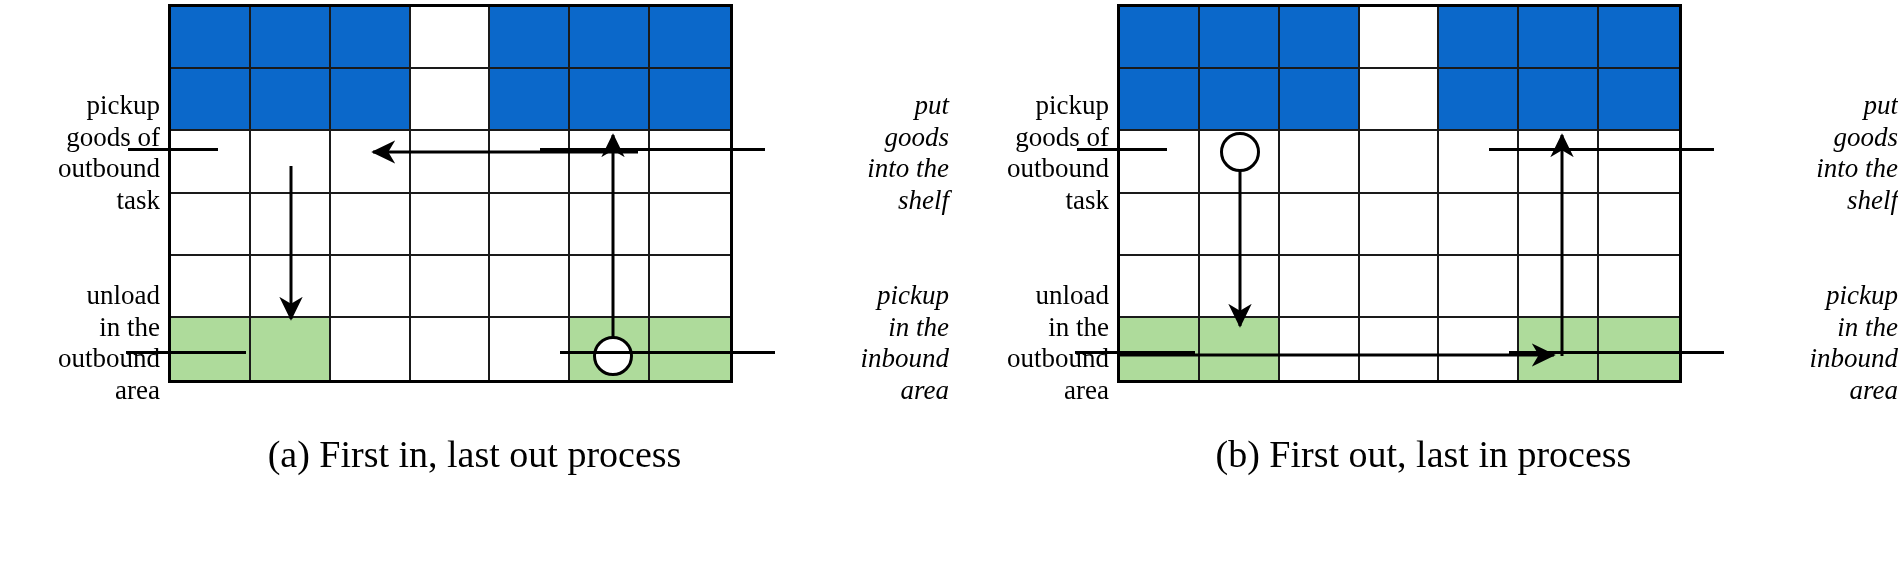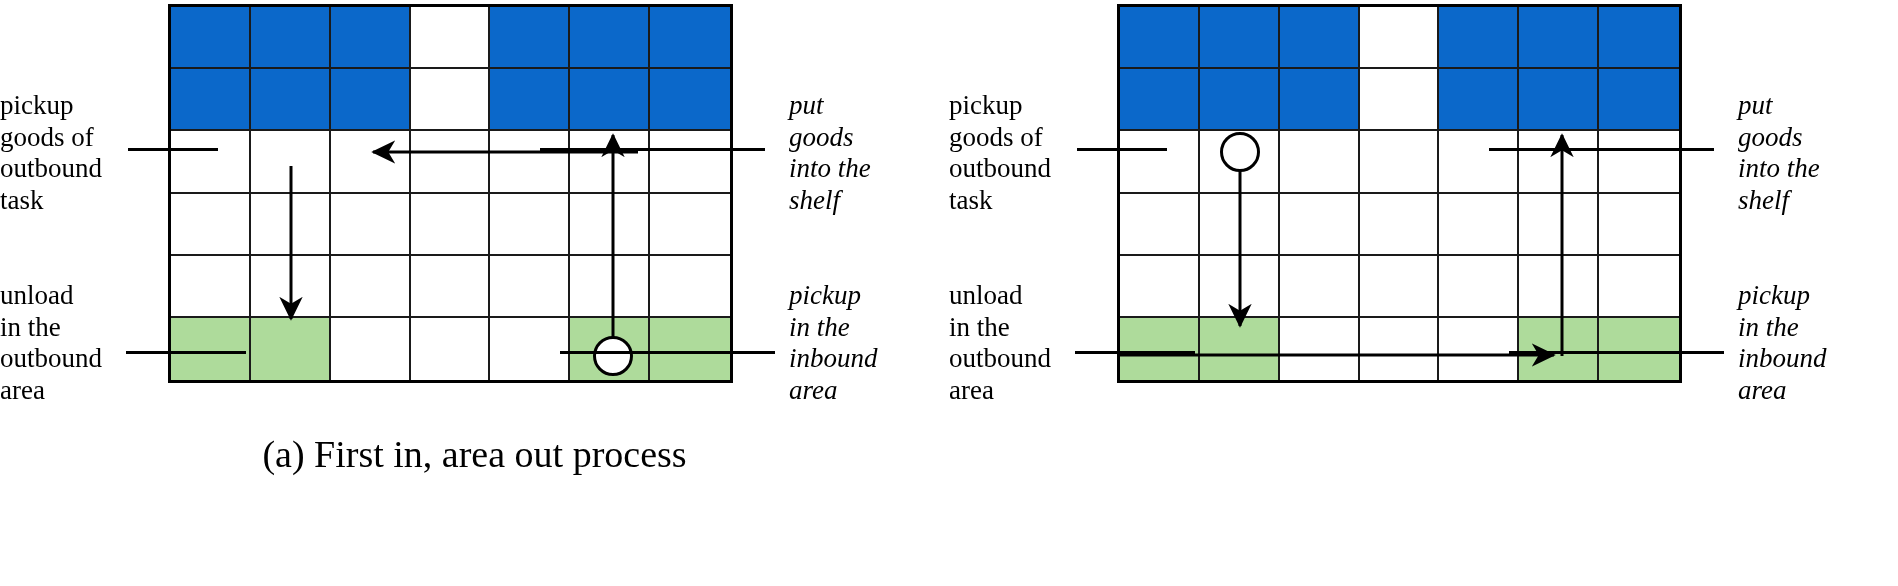--- a/index.html
+++ b/index.html
@@ -44,21 +44,21 @@
     box-sizing:border-box;
     z-index:6;
   }
 
   
   .paths{position:absolute;inset:0;z-index:5;pointer-events:none;}
 
   
   .label{
     position:absolute;
-    text-align:left;
+    text-align:right;
     font-size:27px;
     line-height:1.17;
     color:#000;
     white-space:pre-line;
   }
   .label-left{left:0px;width:160px;}
   .label-right{right:0px;width:160px;font-style:italic;}
 
   .leader{position:absolute;height:0;border-top:3px solid #000;z-index:7;}
 
@@ -161,21 +161,21 @@
         <line x1="445" y1="352" x2="445" y2="131" stroke="#000" stroke-width="3" marker-end="url(#ah-a)"></line>
 
         <line x1="470" y1="148" x2="205" y2="148" stroke="#000" stroke-width="3" marker-end="url(#ah-a)"></line>
 
         <line x1="123" y1="162" x2="123" y2="315" stroke="#000" stroke-width="3" marker-end="url(#ah-a)"></line>
       </svg>
 
       <div class="robot" style="left:425px;top:332px;"></div>
     </div>
 
-    <div class="caption">(a) First in, area out process</div>
+    <div class="caption">(a) First in, last out process</div>
   </div>
 
   <div class="panel panel-b">
 
     <div class="label label-left" style="top:90px;">pickup
 goods of
 outbound
 task</div>
     <div class="leader" style="left:128px;top:148px;width:90px;"></div>
 
@@ -258,15 +258,16 @@
         <line x1="123" y1="162" x2="123" y2="322" stroke="#000" stroke-width="3" marker-end="url(#ah-b)"></line>
 
         <line x1="-42" y1="351" x2="437" y2="351" stroke="#000" stroke-width="3" marker-end="url(#ah-b)"></line>
 
         <line x1="445" y1="352" x2="445" y2="131" stroke="#000" stroke-width="3" marker-end="url(#ah-b)"></line>
       </svg>
 
       <div class="robot" style="left:103px;top:128px;"></div>
     </div>
 
+    <div class="caption">(b) First out, last in process</div>
   </div>
 
 </div>
 
 </body></html>

